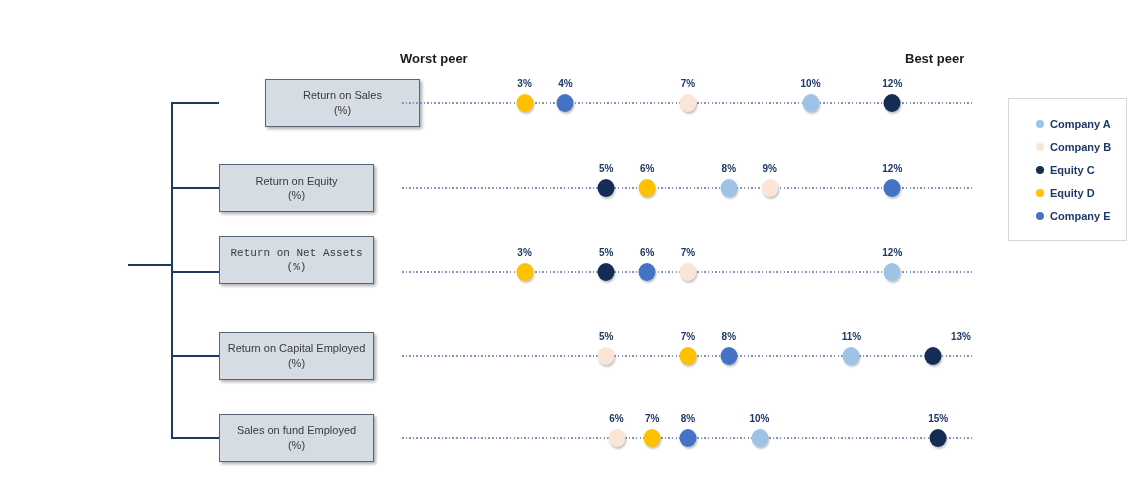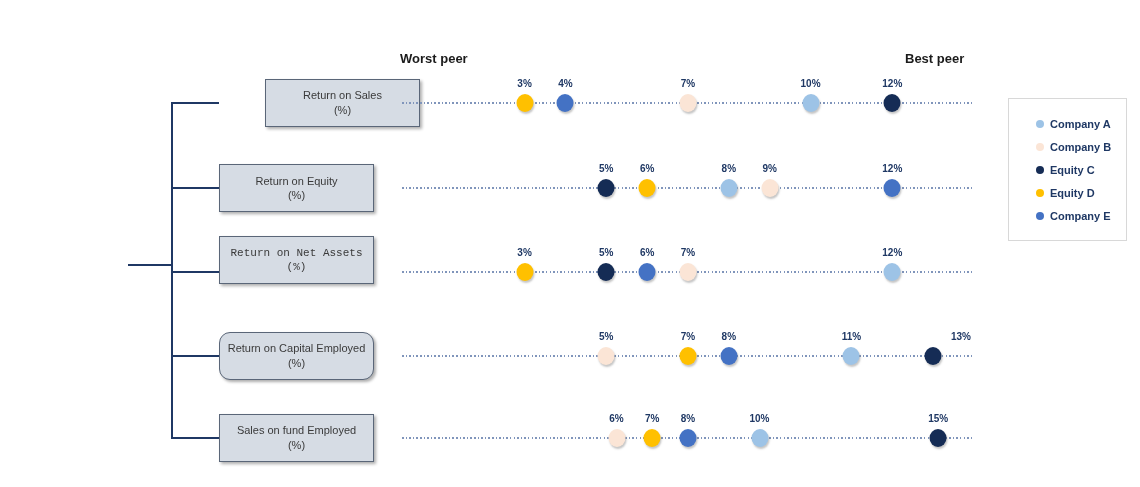--- a/index.html
+++ b/index.html
@@ -122,21 +122,21 @@
       <div class="dot" style="left: 892.286px; top: 272px; background: rgb(157, 195, 230);"></div>
       <div class="dot-label" style="left: 892.286px; top: 247px;">12%</div>
       <div class="dot" style="left: 688px; top: 272px; background: rgb(251, 229, 214);"></div>
       <div class="dot-label" style="left: 688px; top: 247px;">7%</div>
       <div class="dot" style="left: 606.286px; top: 272px; background: rgb(21, 44, 85);"></div>
       <div class="dot-label" style="left: 606.286px; top: 247px;">5%</div>
       <div class="dot" style="left: 524.571px; top: 272px; background: rgb(255, 192, 0);"></div>
       <div class="dot-label" style="left: 524.571px; top: 247px;">3%</div>
       <div class="dot" style="left: 647.143px; top: 272px; background: rgb(68, 114, 196);"></div>
       <div class="dot-label" style="left: 647.143px; top: 247px;">6%</div>
-      <div class="cat-box" style="top: 331.5px; border-radius: 11px;">
+      <div class="cat-box" style="top: 331.5px;">
         <div class="cat-line1">Return on Capital Employed</div>
         <div class="cat-unit">(%)</div>
       </div>
       <div class="dot-line" style="top: 354.5px;"></div>
       <div class="dot" style="left: 851.429px; top: 355.5px; background: rgb(157, 195, 230);"></div>
       <div class="dot-label" style="left: 851.429px; top: 330.5px;">11%</div>
       <div class="dot" style="left: 606.286px; top: 355.5px; background: rgb(251, 229, 214);"></div>
       <div class="dot-label" style="left: 606.286px; top: 330.5px;">5%</div>
       <div class="dot" style="left: 933.143px; top: 355.5px; background: rgb(21, 44, 85);"></div>
       <div class="dot-label" style="left: 952px; top: 330.5px; margin-left: 9px;">13%</div>

